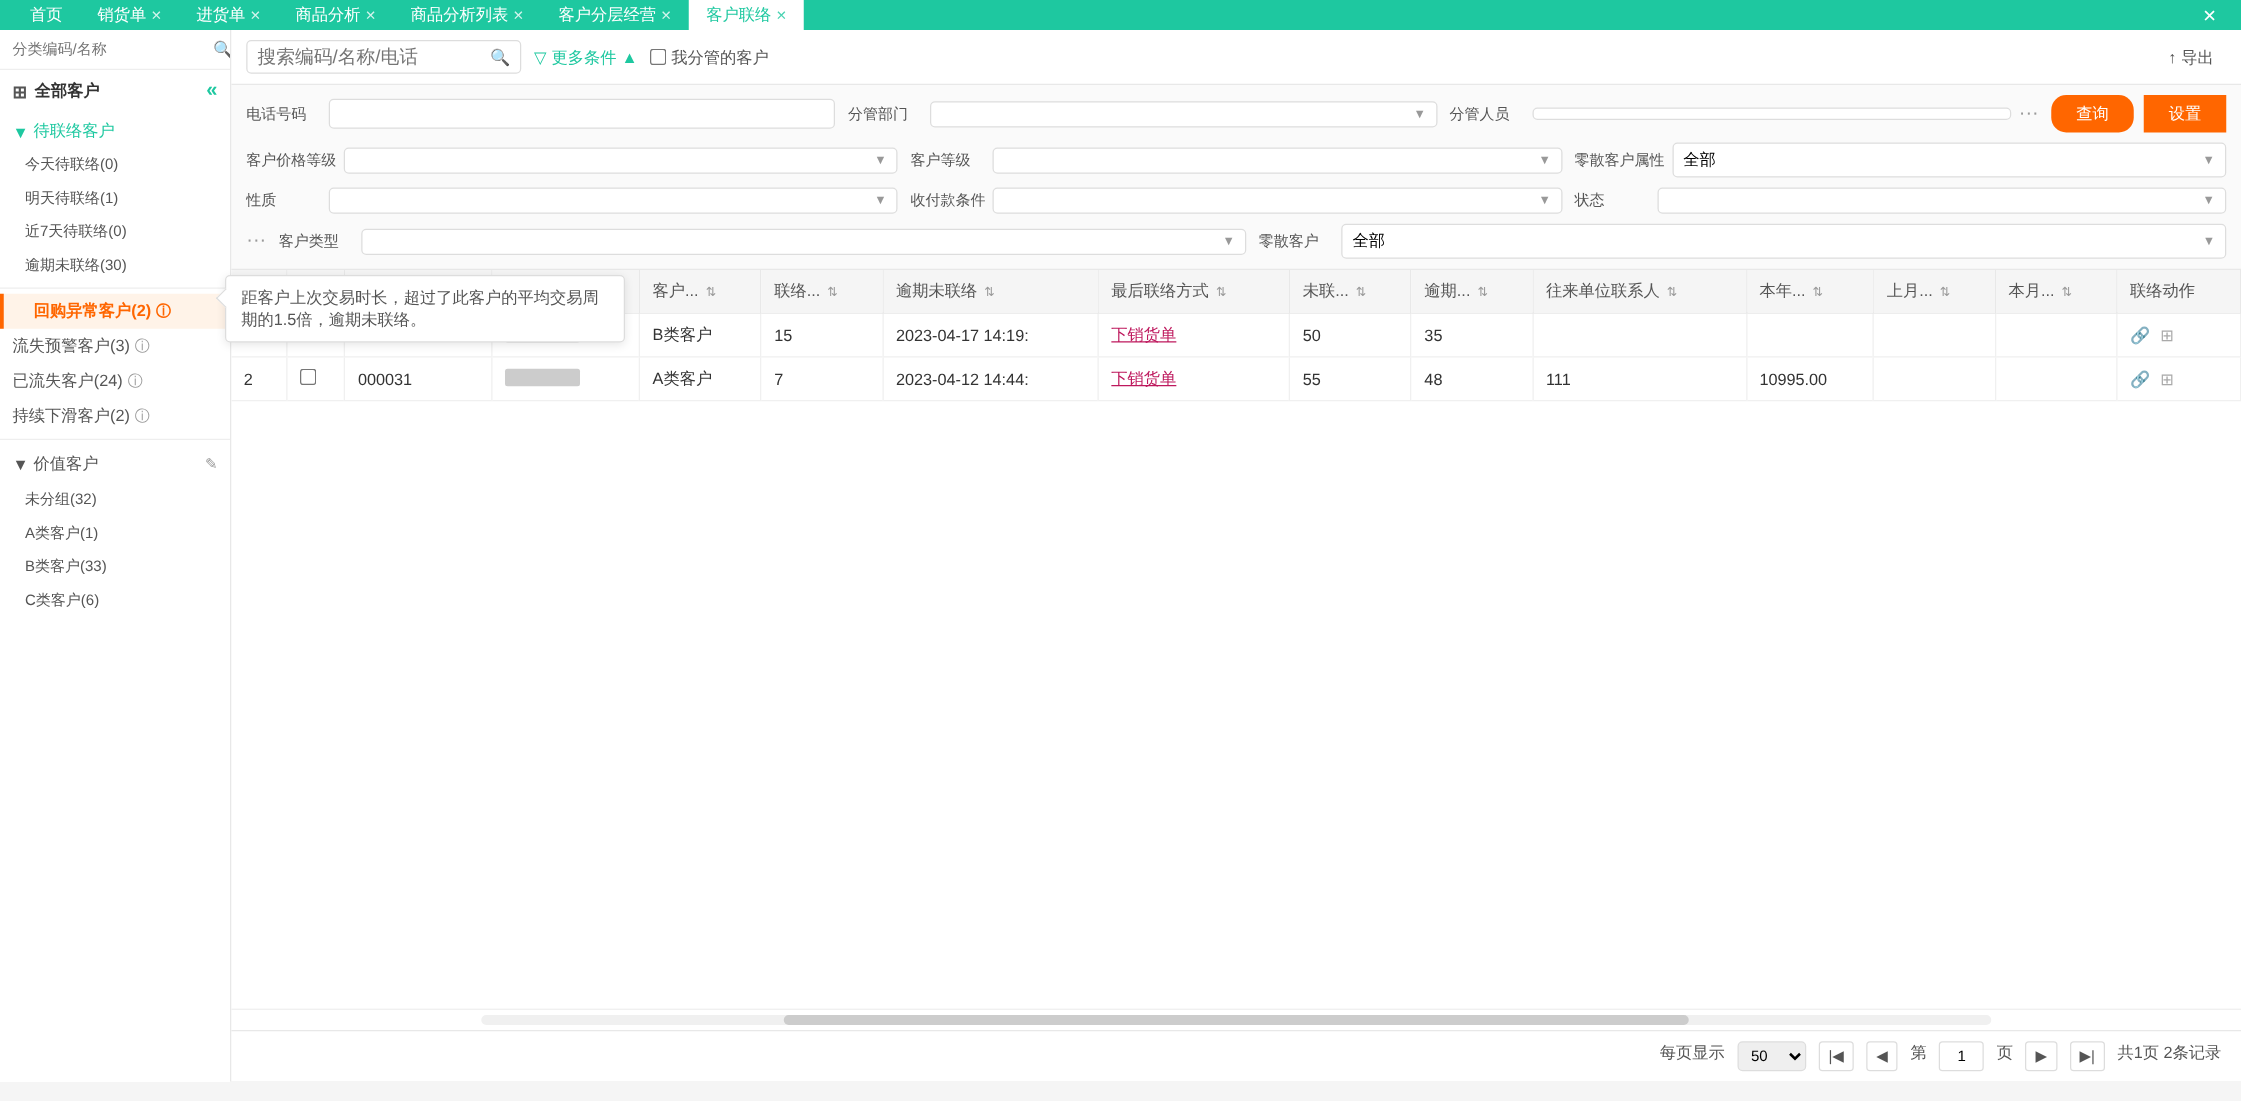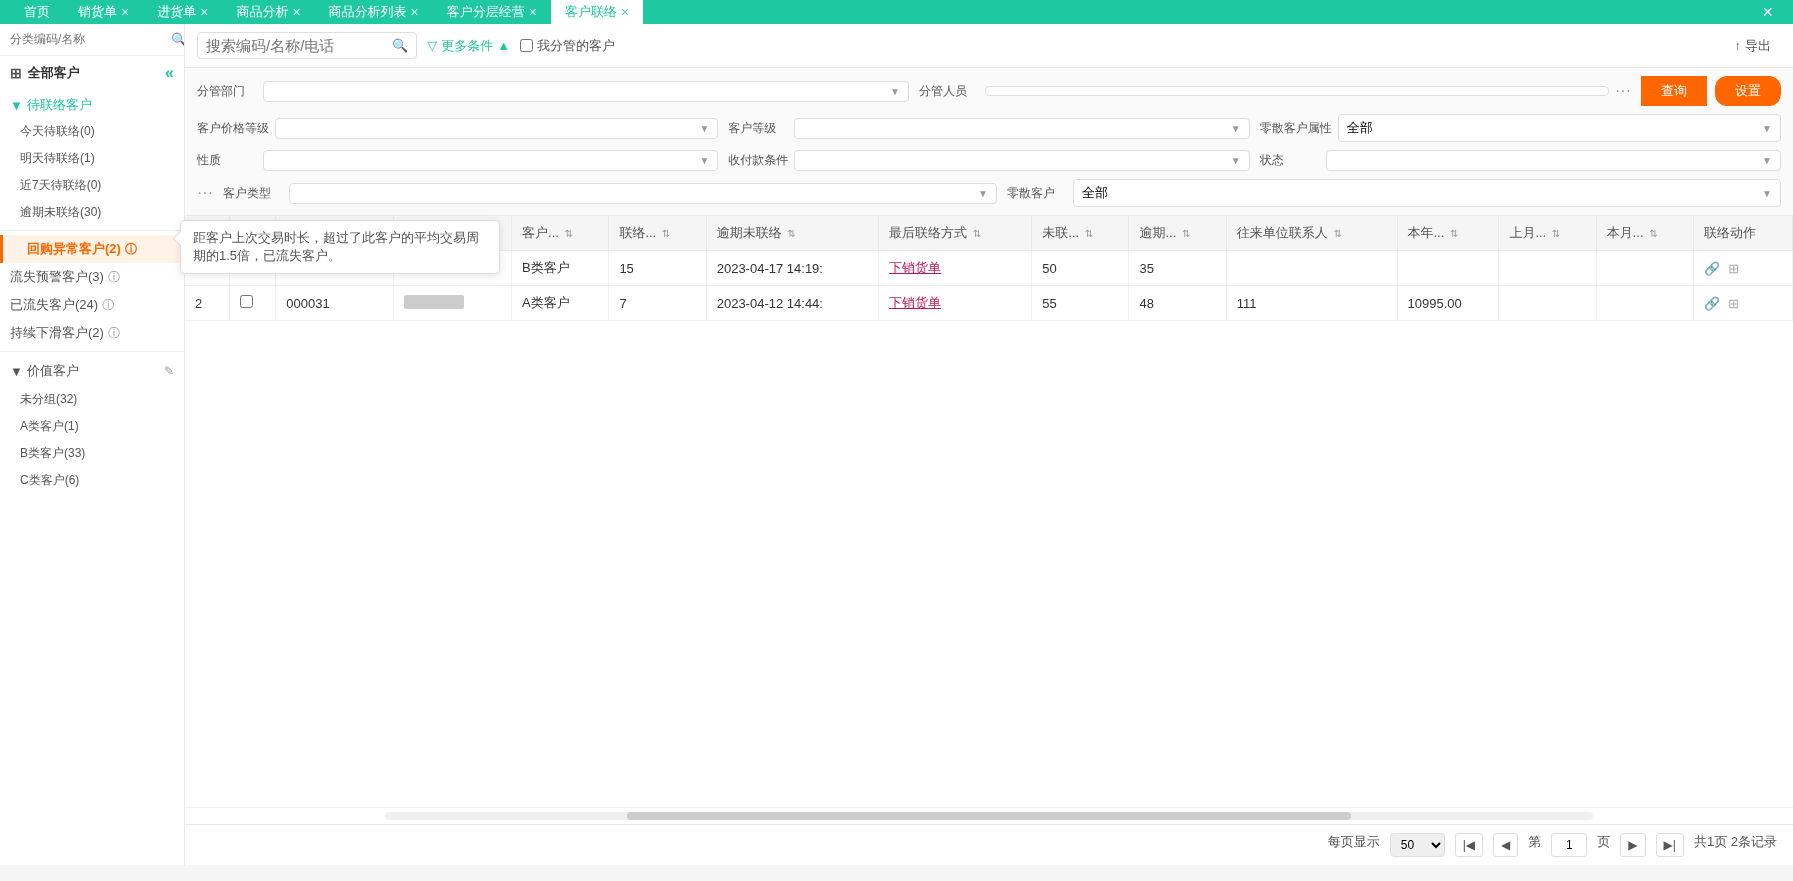--- a/index.html
+++ b/index.html
@@ -262,30 +262,30 @@
     .filter-btn-row {
       display: flex;
       align-items: center;
       gap: 8px;
       margin-left: auto;
     }
     .btn-query {
       background: #ff6600;
       color: white;
       border: none;
-      border-radius: 0;
+      border-radius: 12px;
       padding: 6px 20px;
       cursor: pointer;
       font-size: 13px;
     }
     .btn-settings {
       background: #ff6600;
       color: white;
       border: none;
-      border-radius: 12px;
+      border-radius: 0;
       padding: 6px 20px;
       cursor: pointer;
       font-size: 13px;
     }
     .filter-dots {
       color: #999;
       cursor: pointer;
       font-size: 16px;
     }
 
@@ -493,21 +493,21 @@
       <span>价值客户</span>
       <span class="edit-icon">✎</span>
     </div>
     <div class="sidebar-item">未分组(32)</div>
     <div class="sidebar-item">A类客户(1)</div>
     <div class="sidebar-item">B类客户(33)</div>
     <div class="sidebar-item">C类客户(6)</div>
   </div>
 
   <div class="tooltip-popup">
-    <span>距客户上次交易时长，超过了此客户的平均交易周期的1.5倍，已流失客户。</span>
+    <span>距客户上次交易时长，超过了此客户的平均交易周期的1.5倍，逾期未联络。</span>
   </div>
 
   <div class="content-area">
 
     <div class="filter-bar">
       <div class="search-box">
         <input type="text" style="width: 180px;" placeholder="搜索编码/名称/电话">
         <span style="color:#999;cursor:pointer;">🔍</span>
       </div>
       <div class="more-conditions">
@@ -521,20 +521,24 @@
       </div>
       <div class="export-btn">
         <span>↑</span>
         <span>导出</span>
       </div>
     </div>
 
     <div class="advanced-filters">
 
       <div class="filter-row">
+        <div class="filter-item">
+          <span class="filter-label">电话号码</span>
+          <input type="text" style="flex: 1 1 0%; border: 1px solid rgb(221, 221, 221); border-radius: 4px; padding: 4px 8px; font-size: 12px; outline: none;">
+        </div>
         <div class="filter-item">
           <span class="filter-label">分管部门</span>
           <div class="filter-select">
             <span></span>
             <span class="chevron">▼</span>
           </div>
         </div>
         <div class="filter-item">
           <span class="filter-label">分管人员</span>
           <div class="filter-select" style="flex:1;">

